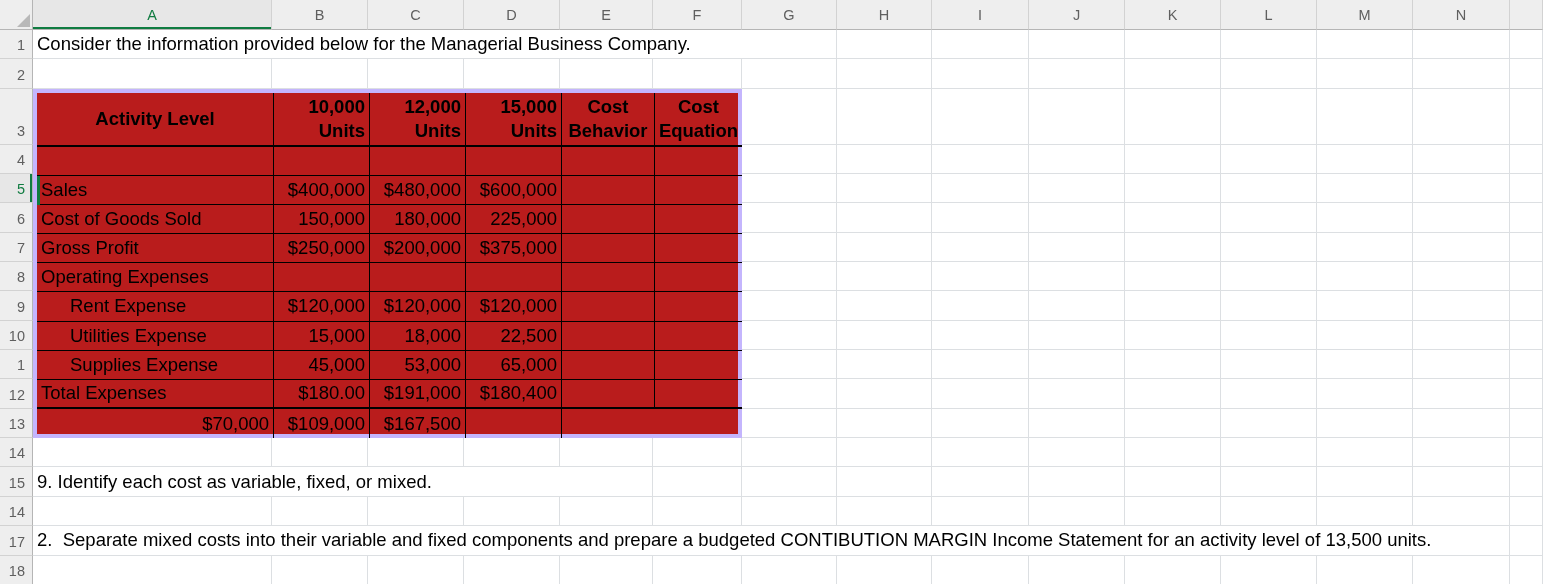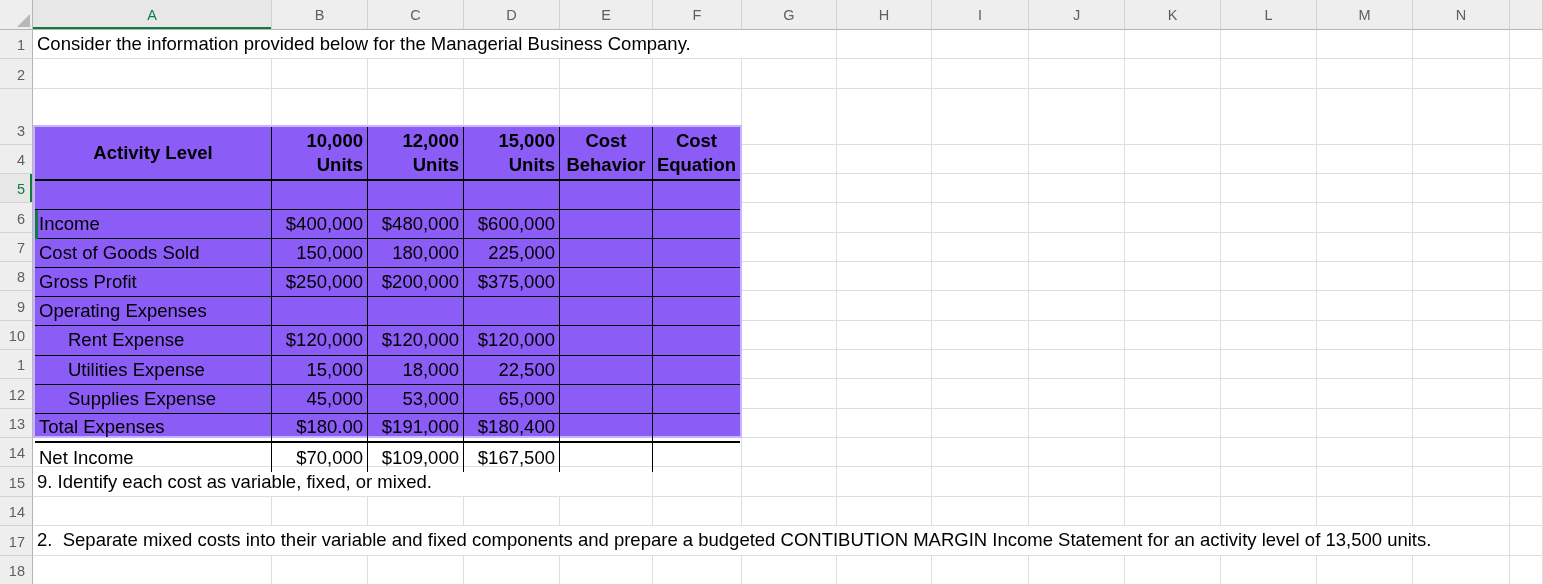--- a/index.html
+++ b/index.html
@@ -31,25 +31,24 @@
   .spill {
     background:#fff; border-bottom:1px solid #dcdfe2; z-index:1;
     display:flex; align-items:center; padding-left:4px;
     font-size:18.5px; color:#000; white-space:pre; overflow:visible;
   }
   #spill1  { grid-area:2/2/3/8; }
   #spill15 { grid-area:16/2/17/6; }
   #spill17 { grid-area:18/2/19/15; }
   
   .tablewrap {
-    grid-area:4/2/15/8; border:2px solid #c4b5fd; background:#8b5cf6; z-index:2;
+    grid-area:4/2/15/8; border:4px solid #c4b5fd; background:#b91c1c; z-index:2;
     display:grid; position:relative;
     grid-template-columns:237px 96px 96px 96px 93px 87px;
     grid-template-rows:54px repeat(10, 29.15px);
-    margin-top:36px;
   }
   .tcell {
     border-right:1px solid #000; border-bottom:1px solid #000;
     font-size:18.5px; color:#000; display:flex; align-items:center;
     overflow:hidden; white-space:pre-line; line-height:1.3;
   }
   .tcell.hb { font-weight:bold; border-bottom-width:2px; }
   .tcell.right { justify-content:flex-end; padding-right:4px; text-align:right; }
   .tcell.center { justify-content:center; text-align:center; }
   .tcell.label { padding-left:4px; white-space:nowrap; }
@@ -354,21 +353,21 @@
       <div class="tcell hb center">Cost
 Behavior</div>
       <div class="tcell hb center lastcol">Cost
 Equation</div>
       <div class="tcell "></div>
       <div class="tcell "></div>
       <div class="tcell "></div>
       <div class="tcell "></div>
       <div class="tcell "></div>
       <div class="tcell lastcol"></div>
-      <div class="tcell label">Income</div>
+      <div class="tcell label">Sales</div>
       <div class="tcell right">$400,000</div>
       <div class="tcell right">$480,000</div>
       <div class="tcell right">$600,000</div>
       <div class="tcell center"></div>
       <div class="tcell center lastcol"></div>
       <div class="tcell label">Cost of Goods Sold</div>
       <div class="tcell right">150,000</div>
       <div class="tcell right">180,000</div>
       <div class="tcell right">225,000</div>
       <div class="tcell center"></div>
@@ -402,21 +401,20 @@
       <div class="tcell right">53,000</div>
       <div class="tcell right">65,000</div>
       <div class="tcell center"></div>
       <div class="tcell center lastcol"></div>
       <div class="tcell label thick-bottom">Total Expenses</div>
       <div class="tcell right thick-bottom">$180.00</div>
       <div class="tcell right thick-bottom">$191,000</div>
       <div class="tcell right thick-bottom">$180,400</div>
       <div class="tcell center thick-bottom"></div>
       <div class="tcell center lastcol thick-bottom"></div>
-      <div class="tcell label lastrow">Net Income</div>
       <div class="tcell right lastrow">$70,000</div>
       <div class="tcell right lastrow">$109,000</div>
       <div class="tcell right lastrow">$167,500</div>
       <div class="tcell center lastrow"></div>
       <div class="tcell center lastcol lastrow"></div>
     </div>
 <div class="hdr colhdr sel" style="grid-area: 1 / 2;">A</div>
     <div class="hdr colhdr" style="grid-area: 1 / 3;">B</div>
     <div class="hdr colhdr" style="grid-area: 1 / 4;">C</div>
     <div class="hdr colhdr" style="grid-area: 1 / 5;">D</div>

